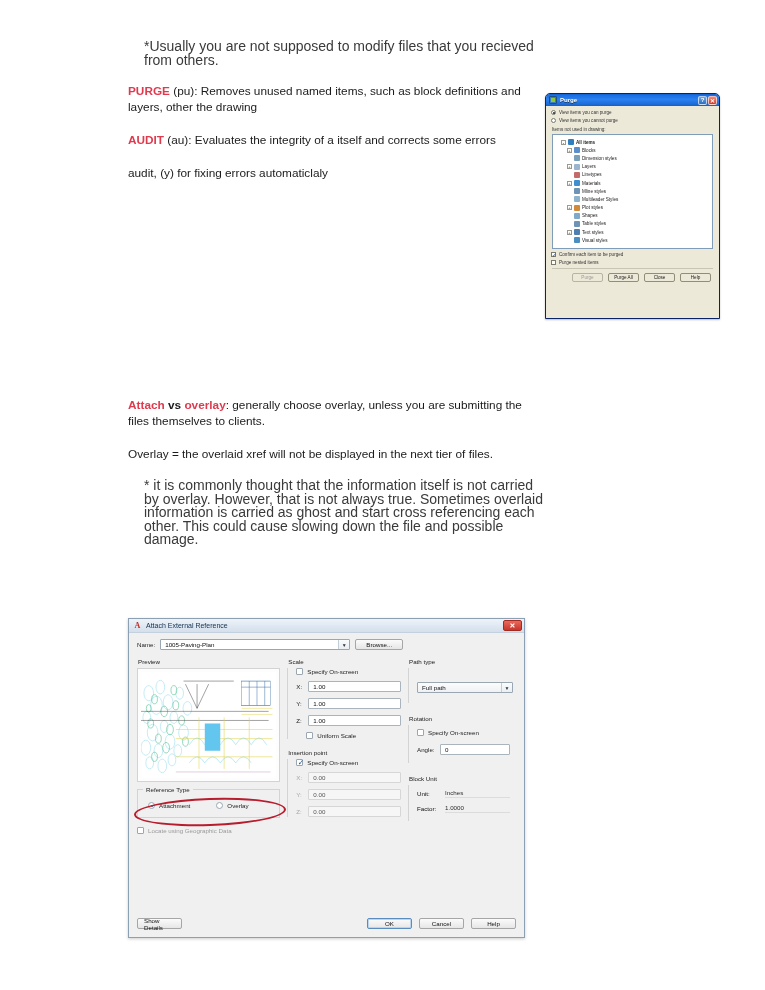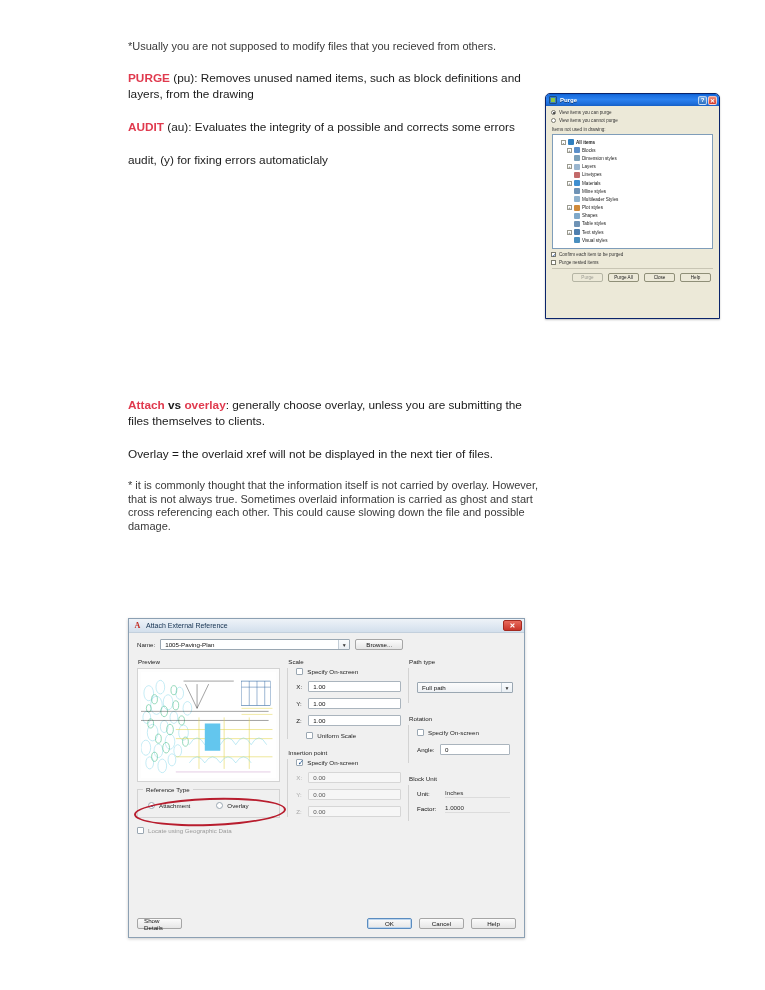--- a/index.html
+++ b/index.html
@@ -11,21 +11,21 @@
     color: #1a1a1a;
     position: relative;
     overflow: hidden;
   }
 
   
   .notes { position:absolute; left:128px; top:40px; width:420px; }
   .n-head { font-size:12.5px; font-weight:bold; color:#111; margin:0 0 16px 0; letter-spacing:.1px; }
   .n-body { font-size:11.8px; line-height:16px; margin:0 0 17px 0; color:#1b1b1b; }
   .n-body.wide { width:532px; }
-  .n-small { font-size:11px; line-height:13.5px; margin:0 0 16px 0; color:#3a3a3a; }
+  .n-small { font-size:14px; line-height:13.5px; margin:0 0 16px 16px; color:#3a3a3a; }
   .red { color:#e03a4e; font-weight:bold; }
   .bold { font-weight:bold; }
 
   .notes2 { position:absolute; left:128px; top:397px; width:415px; }
 
   
   .purge {
     position:absolute; left:545px; top:93px; width:175px; height:226px;
     background:#ece9d8;
     border:1px solid #0a246a;
@@ -200,22 +200,22 @@
 
   .unit-row { display:flex; align-items:center; gap:6px; margin-bottom:6px; }
   .unit-row .ul { width:22px; font-size:6.2px; }
   .unit-val { flex:1; font-size:6.2px; border-bottom:1px solid #dcdcdc; padding-bottom:1px; color:#2b2b2b; }
 </style>
 </head>
 <body>
 
 <div class="notes">
   <p class="n-small">*Usually you are not supposed to modify files that you recieved from others.</p>
-  <p class="n-body"><span class="red">PURGE</span><span> (pu): Removes unused named items, such as block definitions and layers, from the drawing</span></p>
-  <p class="n-body"><span class="red">AUDIT</span><span> (au): Evaluates the integrity of a possible and corrects some errors</span></p>
+  <p class="n-body"><span class="red">PURGE</span><span> (pu): Removes unused named items, such as block definitions and layers, other the drawing</span></p>
+  <p class="n-body"><span class="red">AUDIT</span><span> (au): Evaluates the integrity of a itself and corrects some errors</span></p>
   <p class="n-body">audit, (y) for fixing errors automaticlaly</p>
 </div>
 
 <div class="notes2">
   <p class="n-body"><span class="red">Attach</span> <span class="bold">vs</span> <span class="red">overlay</span><span>: generally choose overlay, unless you are submitting the files themselves to clients.</span></p>
   <p class="n-body">Overlay = the overlaid xref will not be displayed in the next tier of files.</p>
   <p class="n-small">* it is commonly thought that the information itself is not carried by overlay. However, that is not always true. Sometimes overlaid information is carried as ghost and start cross referencing each other. This could cause slowing down the file and possible damage.</p>
 </div>
 
 <div class="purge">

